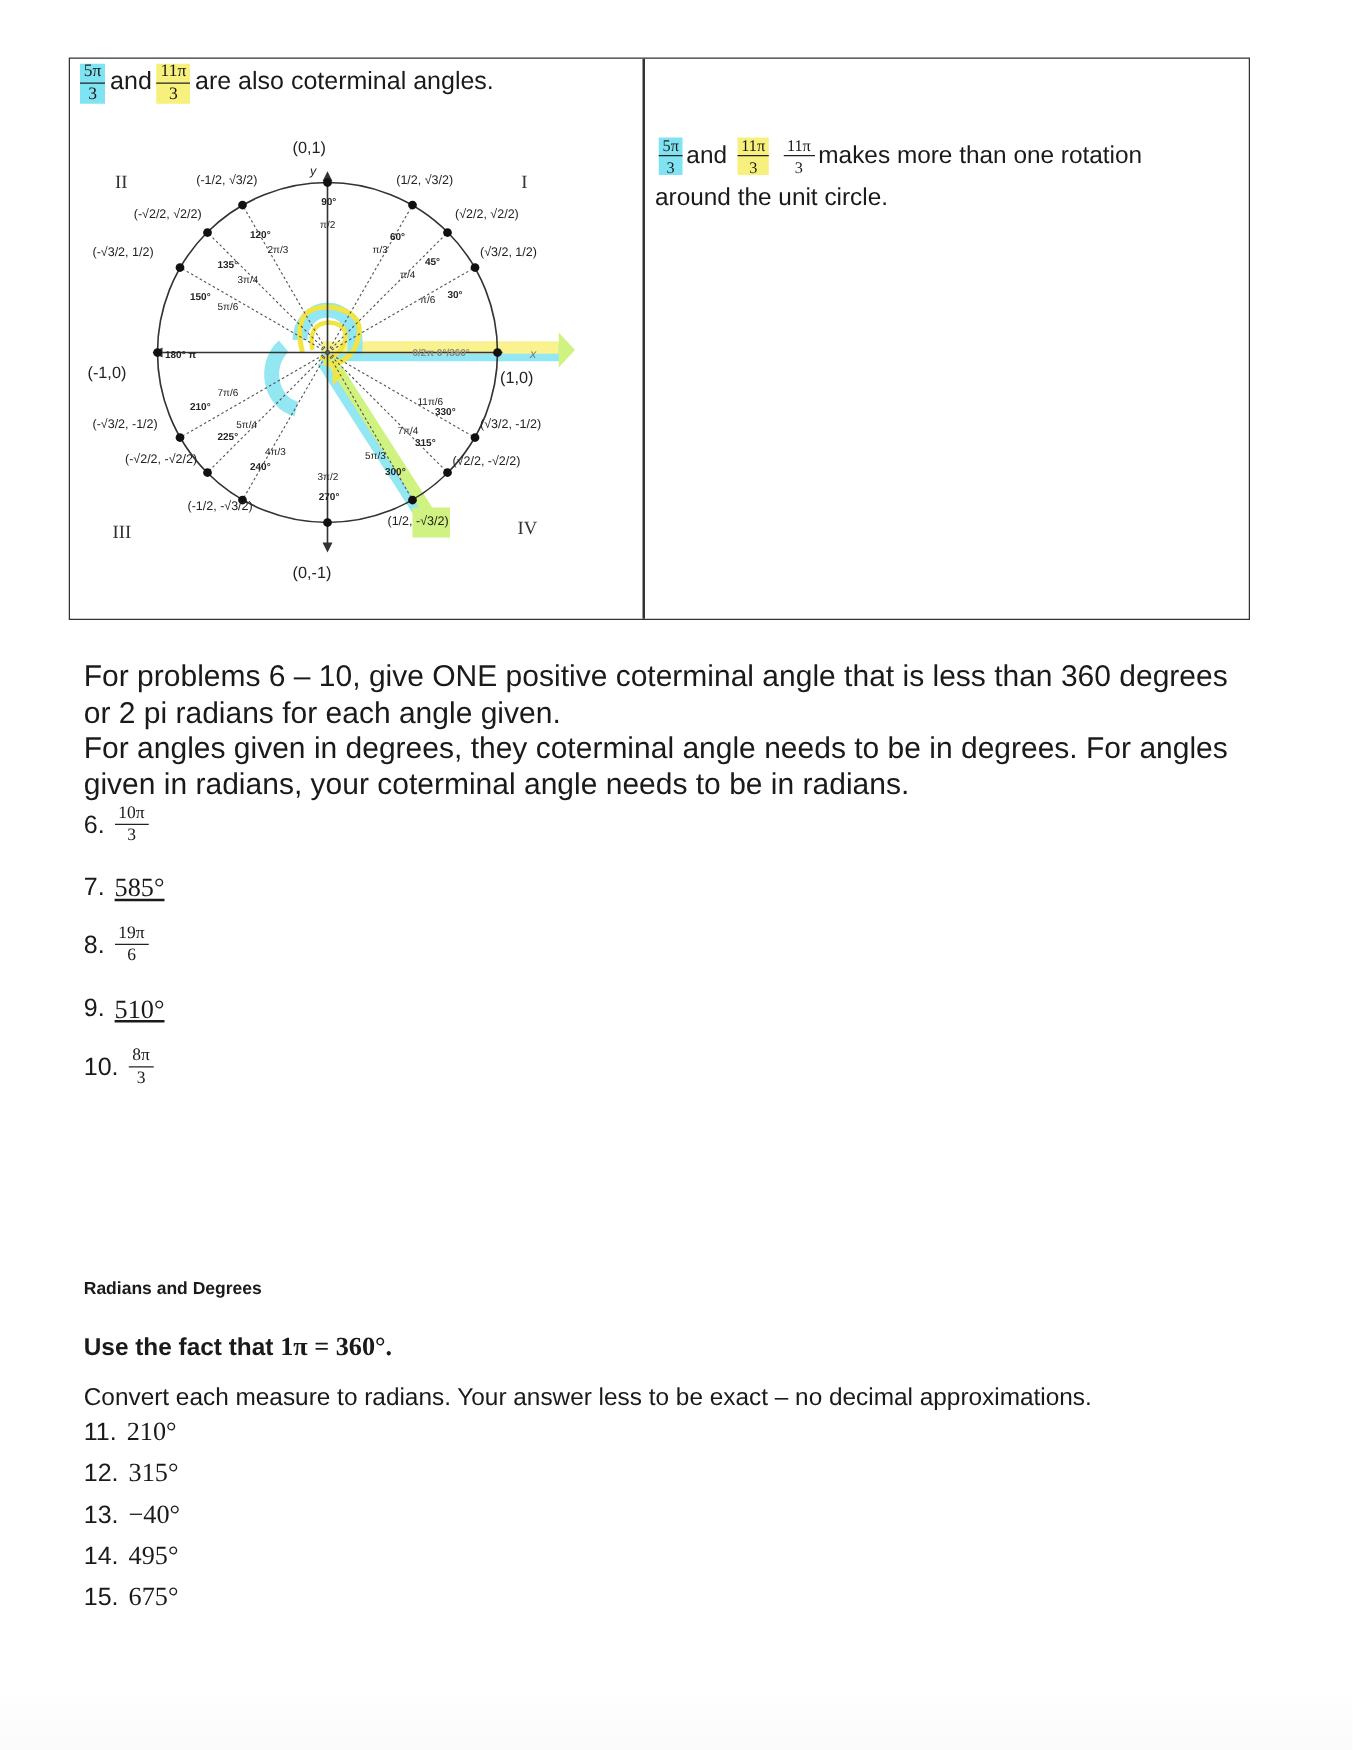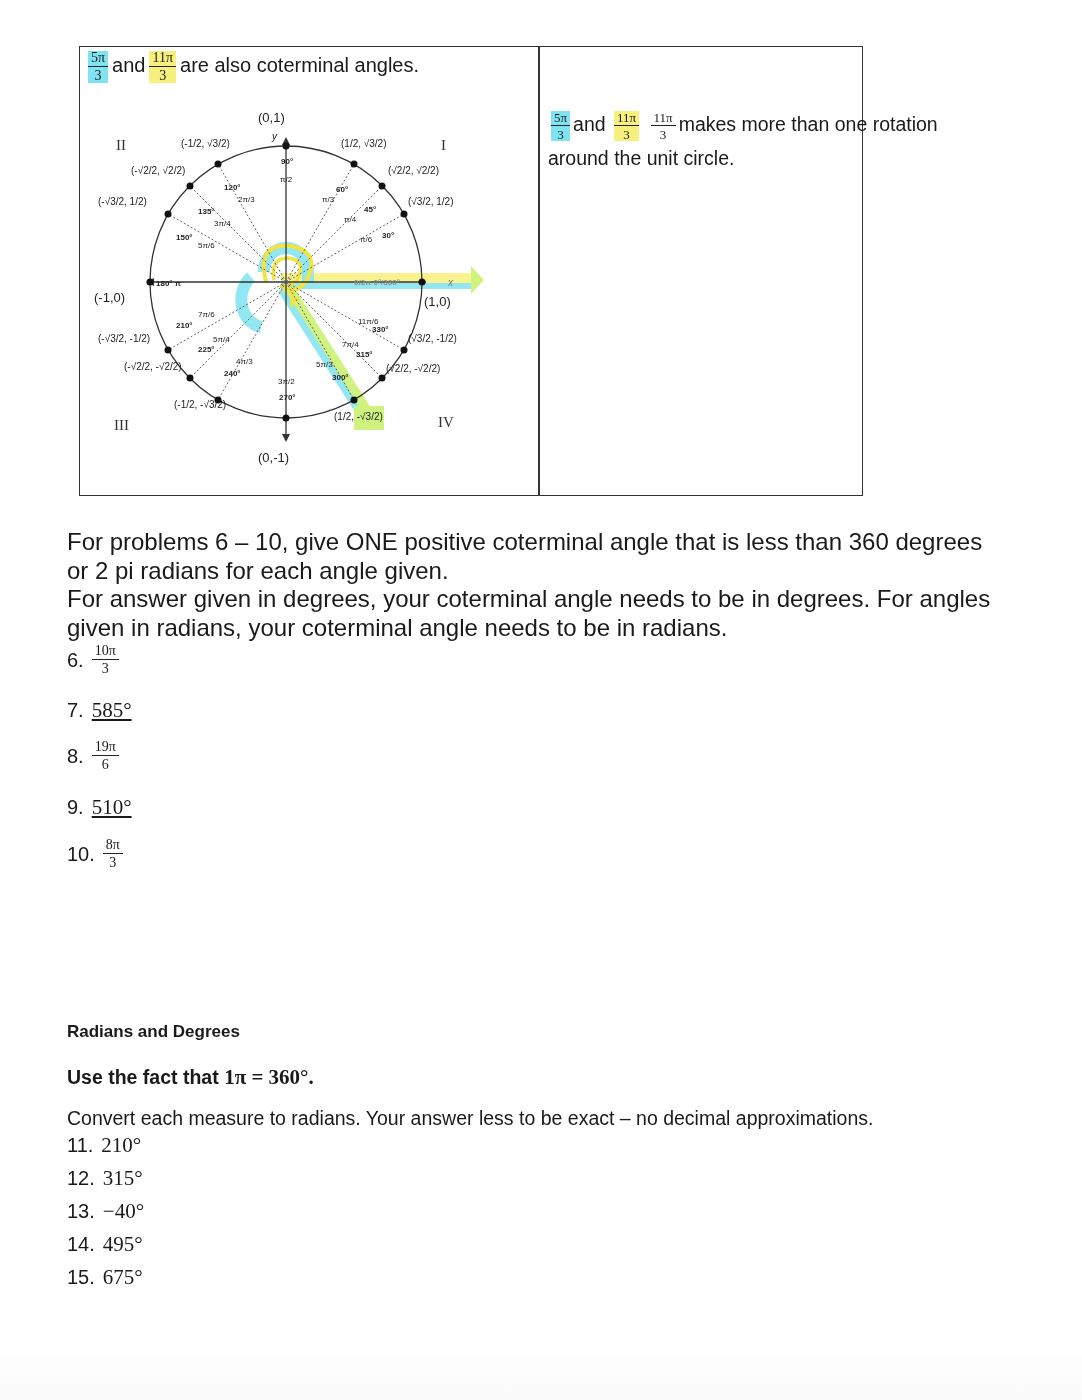--- a/index.html
+++ b/index.html
@@ -5,21 +5,21 @@
   html, body { margin:0; padding:0; }
   body {
     width:1082px; height:1400px; position:relative; overflow:hidden;
     background:#ffffff;
     font-family:"Liberation Sans", sans-serif;
     color:#1a1a1a;
   }
   .page-fade { position:absolute; left:0; right:0; bottom:0; height:45px; background:linear-gradient(#fefefe,#fbfbfb); }
 
   
-  .tbl { position:absolute; left:79px; top:46px; width:784px; height:450px; border:1.5px solid #333; box-sizing:border-box; }
+  .tbl { position:absolute; left:55px; top:46px; width:945px; height:450px; border:1.5px solid #333; box-sizing:border-box; }
   .tbl .divider { position:absolute; left:458px; top:0; bottom:0; width:1.5px; background:#333; }
 
   .frac { display:inline-flex; flex-direction:column; align-items:center; vertical-align:middle; line-height:1; font-family:"Liberation Serif", serif; }
   .frac .num { font-size:14px; padding:0 3px 1px; border-bottom:1px solid #222; }
   .frac .den { font-size:14px; padding-top:2px; }
   .frac.small .num, .frac.small .den { font-size:13px; }
   .hl-cyan { background:#7fe3f2; }
   .hl-yellow { background:#f8f07c; }
 
   .left-caption { position:absolute; left:8px; top:4px; font-size:20px; display:flex; align-items:center; gap:4px; white-space:nowrap; }
@@ -30,21 +30,21 @@
 
   .circle-svg { position:absolute; left:6px; top:55px; }
 
   .instructions { position:absolute; left:67px; top:528px; width:930px; font-size:24px; line-height:28.5px; }
 
   .problems { position:absolute; left:67px; top:640px; font-size:20px; }
   .prob { position:absolute; left:0; white-space:nowrap; display:flex; align-items:center; gap:8px; }
   .prob .n { font-family:"Liberation Sans", sans-serif; }
   .prob .val { font-family:"Liberation Serif", serif; font-size:21px;text-decoration:underline; }
 
-  .section-title { position:absolute; left:67px; top:1022px; font-size:17px; font-weight:bold; }
+  .section-title { position:absolute; left:67px; top:1022px; font-size:14px; font-weight:bold; }
   .fact { position:absolute; left:67px; top:1065px; font-size:19.5px;font-weight:bold; }
   .fact .math { font-family:"Liberation Serif", serif; font-size:21px; }
   .convert { position:absolute; left:67px; top:1107px; font-size:19.5px; }
   .conv-list { position:absolute; left:67px; top:1133px; font-size:20px; }
   .conv-item { position:absolute; left:0; white-space:nowrap; }
   .conv-item .val { font-family:"Liberation Serif", serif; font-size:21px; margin-left:8px; }
 </style>
 </head>
 <body>
 
@@ -201,21 +201,21 @@
     </span>
     <span class="frac small">
       <span class="num">11π</span>
       <span class="den">3</span>
     </span><span>makes more than one rotation around the unit circle.</span>
   </div>
 </div>
 
 <div class="instructions">
   <div>For problems 6 – 10, give ONE positive coterminal angle that is less than 360 degrees or 2 pi radians for each angle given.</div>
-  <div>For answer given in degrees, your coterminal angle needs to be in degrees.  For angles given in radians, your coterminal angle needs to be in radians.</div>
+  <div>For angles given in degrees, they coterminal angle needs to be in degrees.  For angles given in radians, your coterminal angle needs to be in radians.</div>
 </div>
 
 <div class="problems">
   <div class="prob" style="top:4px">
     <span class="n">6.</span>
     <span class="frac">
       <span class="num">10π</span>
       <span class="den">3</span>
     </span>
   </div>

